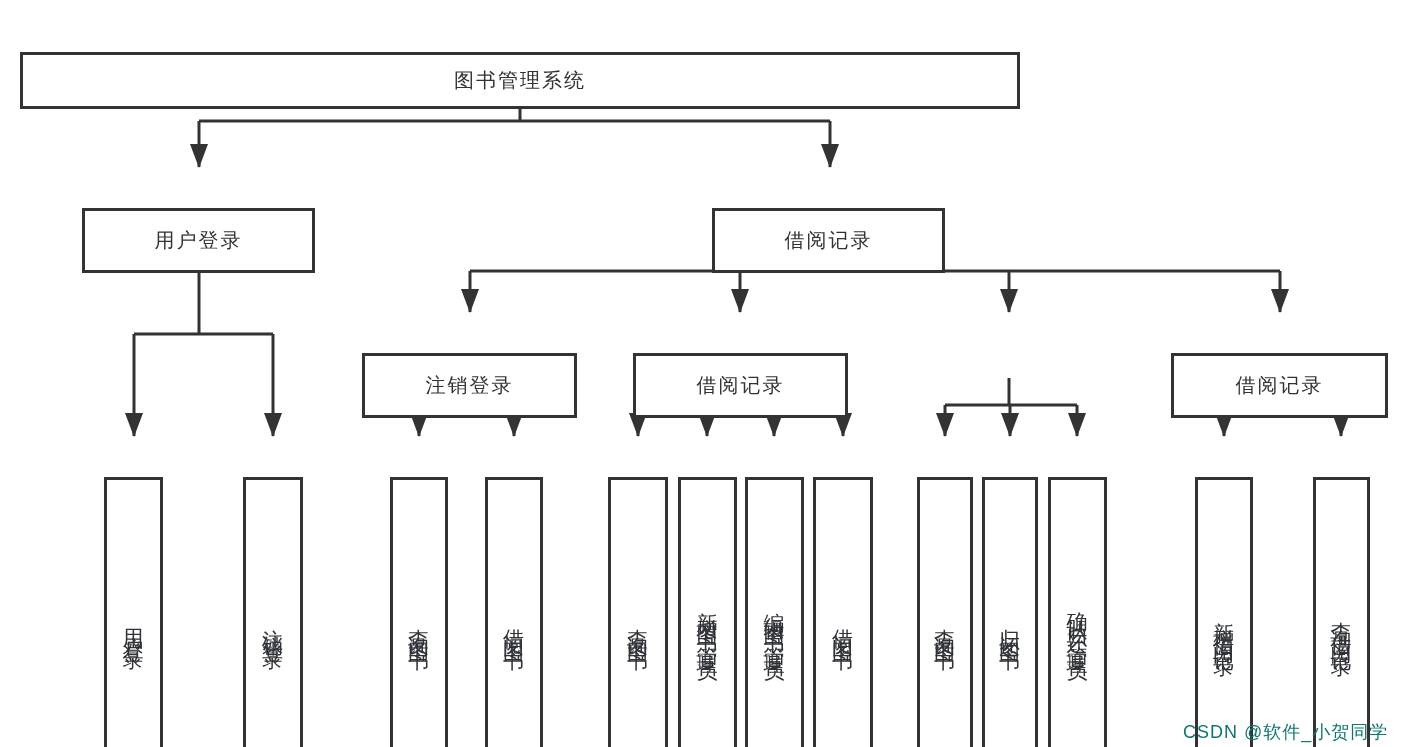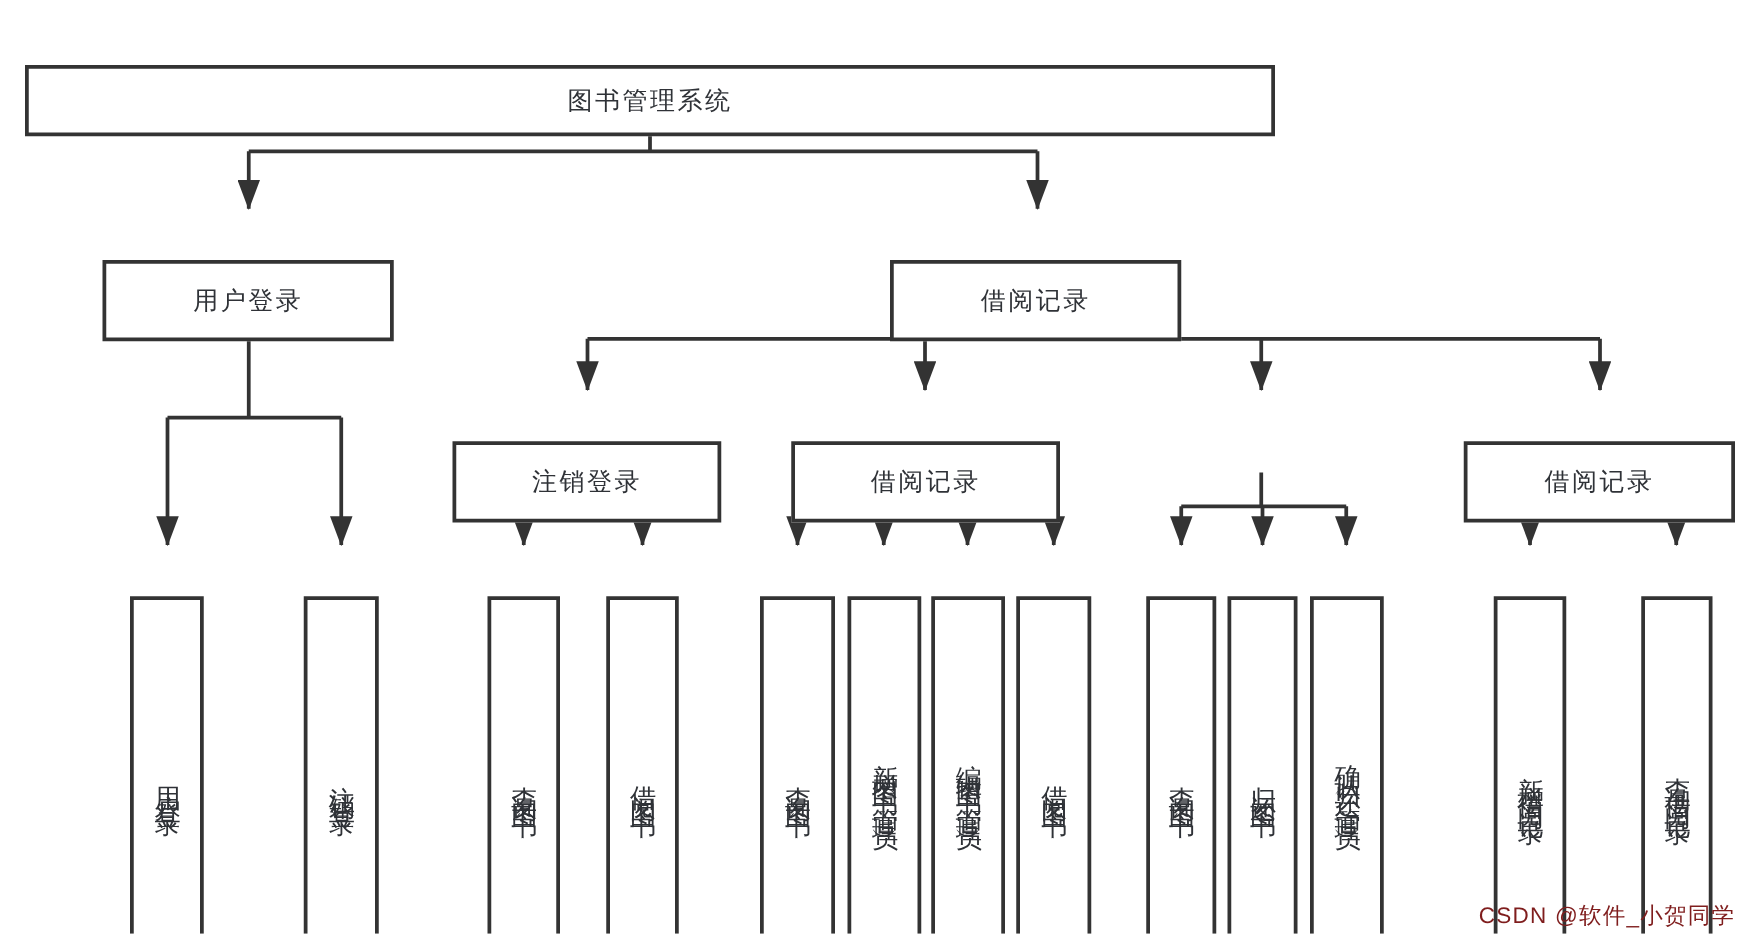--- a/index.html
+++ b/index.html
@@ -34,21 +34,21 @@
     letter-spacing:7px;
     white-space:normal;
     line-height:1;
   }
   .watermark{
     position:absolute;
     left:1183px;
     top:720px;
     width:215px;
     font-size:18px;
-    color:#7f1d1d;
+    color:#0f766e;
     letter-spacing:1px;
     white-space:nowrap;
     z-index:5;
   }
 </style>
 </head>
 <body>
 
 <div id="canvas">
 

